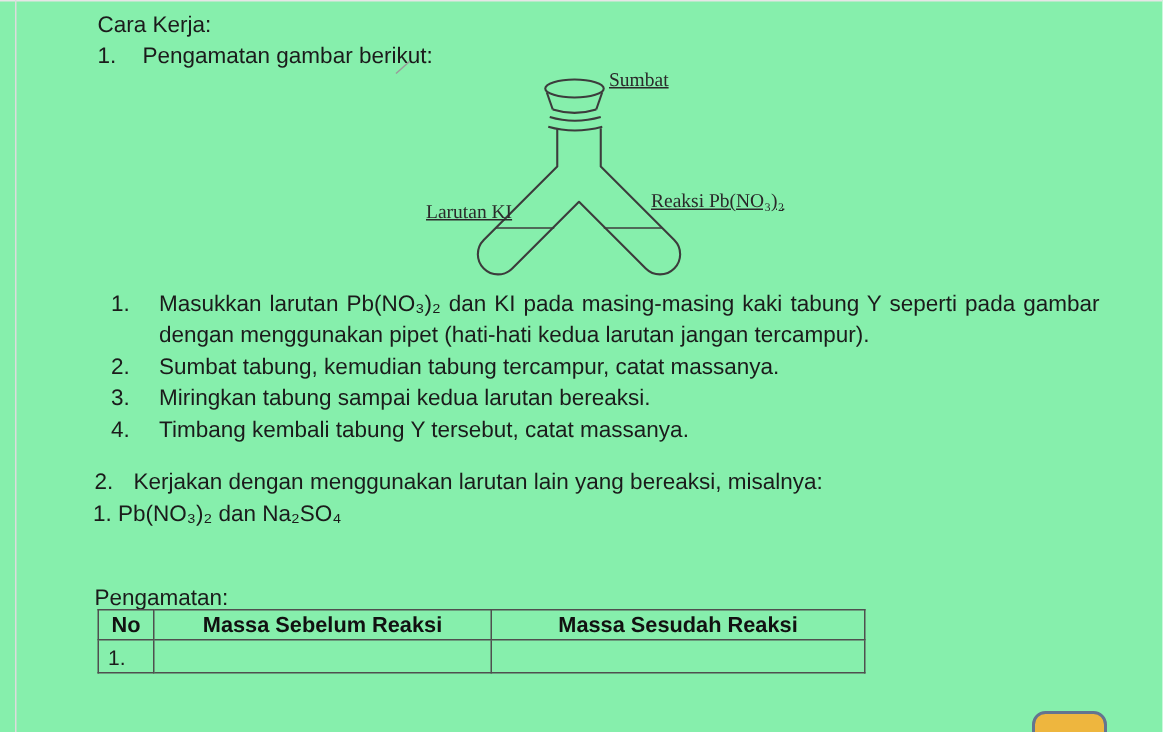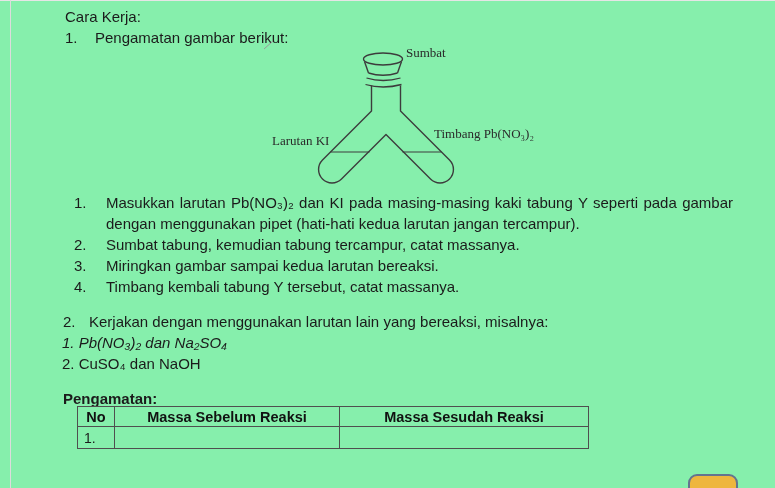--- a/index.html
+++ b/index.html
@@ -30,45 +30,45 @@
     font-size: 15px; line-height: 21px;
   }
   
   .figure {
     position: absolute; left: 260px; top: 38px; width: 290px; height: 147px;
   }
   .figure svg { position: absolute; left: 0; top: 0; }
   .fig-label {
     position: absolute;
     font-family: "Liberation Serif", "DejaVu Serif", serif;
-    font-size: 13px; color: #2a2a2a; white-space: nowrap;
+    font-size: 13px; color: #2a2a2a; white-space: nowrap; text-decoration: underline;
   }
   .lbl-sumbat { left: 146px; top: 7px; }
-  .lbl-ki     { left: 12px;  top: 95px; }
+  .lbl-ki     { left: 24px;  top: 95px; }
   .lbl-pb     { left: 174px; top: 88px; }
   
   .steps {
     position: absolute; left: 74px; top: 192px; width: 659px;
     font-size: 15px; line-height: 21px;
   }
   .step-row { display: grid; grid-template-columns: 32px 1fr; }
   .step-text { text-align: justify; }
   
   .step2-row {
     position: absolute; left: 63px; top: 311px;
     display: grid; grid-template-columns: 26px auto;
     font-size: 15px; line-height: 21px;
   }
   .example { position: absolute; left: 62px; font-size: 15px; line-height: 21px; }
-  .example-1 { top: 332px; font-style: italic; }
+  .example-1 { top: 332px; }
   .example-2 { top: 353px; }
   
-  .obs-heading { position: absolute; left: 63px; top: 388px; font-size: 15px; line-height: 21px; font-weight: bold; }
+  .obs-heading { position: absolute; left: 63px; top: 388px; font-size: 15px; line-height: 21px; }
   .obs-table {
-    position: absolute; left: 77px; top: 406px;
+    position: absolute; left: 65px; top: 406px;
     border-collapse: collapse; table-layout: fixed;
   }
   .obs-table td, .obs-table th {
     border: 1.5px solid #4f4f4f; padding: 0; overflow: hidden;
   }
   .obs-table th {
     font-size: 14.5px; font-weight: bold; text-align: center;
     height: 19px; color: #111;
   }
   .obs-table td { height: 21px; font-size: 14px; }
@@ -113,49 +113,48 @@
         <path d="M105.5 46.5 Q123 51.5 141.5 46.5"></path>
       </g>
 
       <path d="M111.5 47.5 L111.5 73 L62.5 122 A13.4 13.4 0 0 0 81.5 141 L126 96.5 L170.5 141 A13.4 13.4 0 0 0 189.5 122 L140.5 73 L140.5 47.5" fill="none" stroke="#3c3c3c" stroke-width="1.4" stroke-linejoin="round"></path>
 
       <line x1="70.5" y1="114" x2="109.5" y2="114" stroke="#3c3c3c" stroke-width="1.1"></line>
       <line x1="142.5" y1="114" x2="181.5" y2="114" stroke="#3c3c3c" stroke-width="1.1"></line>
     </svg>
     <span class="fig-label lbl-sumbat">Sumbat</span>
     <span class="fig-label lbl-ki">Larutan KI</span>
-    <span class="fig-label lbl-pb">Timbang Pb(NO₃)₂</span>
+    <span class="fig-label lbl-pb">Reaksi Pb(NO₃)₂</span>
   </div>
 
   <div class="steps">
     <div class="step-row">
       <span>1.</span>
       <span class="step-text">Masukkan larutan Pb(NO₃)₂ dan KI pada masing-masing kaki tabung Y seperti pada gambar dengan menggunakan pipet (hati-hati kedua larutan jangan tercampur).</span>
     </div>
     <div class="step-row">
       <span>2.</span>
       <span class="step-text">Sumbat tabung, kemudian tabung tercampur, catat massanya.</span>
     </div>
     <div class="step-row">
       <span>3.</span>
-      <span class="step-text">Miringkan gambar sampai kedua larutan bereaksi.</span>
+      <span class="step-text">Miringkan tabung sampai kedua larutan bereaksi.</span>
     </div>
     <div class="step-row">
       <span>4.</span>
       <span class="step-text">Timbang kembali tabung Y tersebut, catat massanya.</span>
     </div>
   </div>
 
   <div class="step2-row">
     <span>2.</span>
     <span>Kerjakan dengan menggunakan larutan lain yang bereaksi, misalnya:</span>
   </div>
 
   <div class="example example-1">1. Pb(NO₃)₂ dan Na₂SO₄</div>
-  <div class="example example-2">2. CuSO₄ dan NaOH</div>
 
   <div class="obs-heading">Pengamatan:</div>
 
   <table class="obs-table">
     <colgroup>
       <col class="col-no">
         <col class="col-before">
         <col class="col-after">
     </colgroup>
     <tbody>

